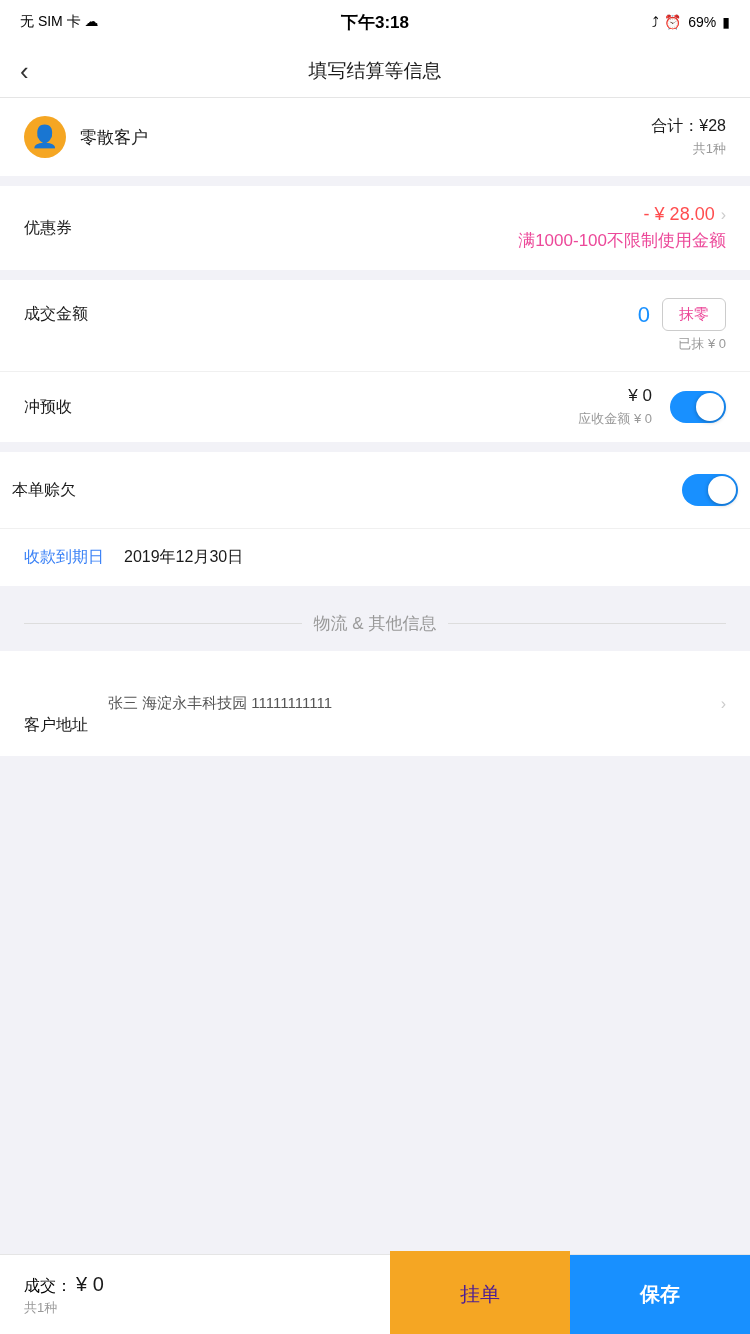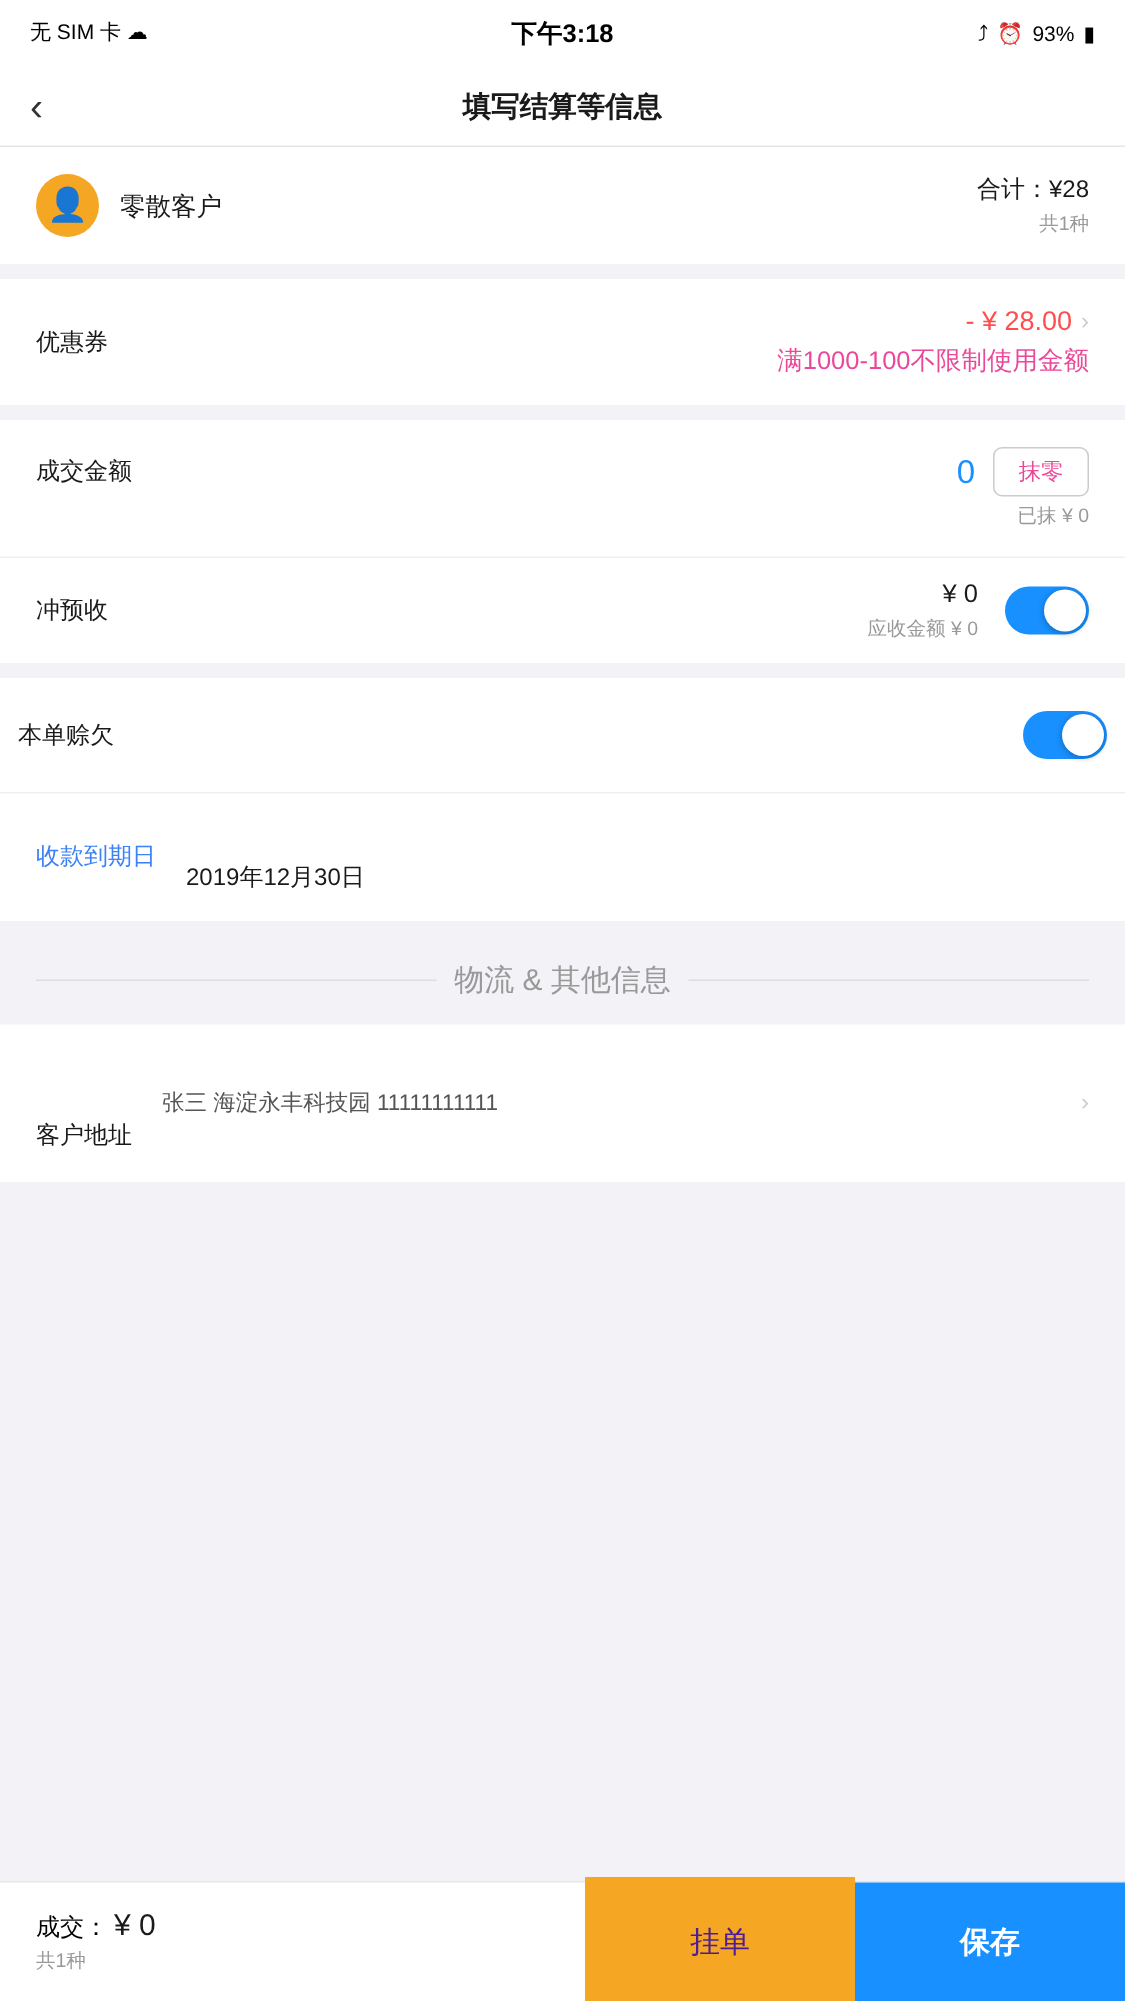--- a/index.html
+++ b/index.html
@@ -41,21 +41,21 @@
     .nav-back {
       position: absolute;
       left: 20px;
       font-size: 26px;
       color: #333;
       cursor: pointer;
       line-height: 1;
     }
     .nav-title {
       font-size: 19px;
-      font-weight: 700;
+      font-weight: 400;
       color: #1a1a1a;
     }
 
     
     .section {
       background: #fff;
       margin-bottom: 10px;
     }
 
     
@@ -160,28 +160,28 @@
 
     
     .due-row {
       display: flex;
       align-items: center;
       padding: 18px 24px;
       border-top: 1px solid #f0f0f0;
       gap: 20px;
     }
     .due-label { font-size: 16px; color: #3b82f6; }
-    .due-date { font-size: 16px; color: #1a1a1a; margin-top: 28px; }
+    .due-date { font-size: 16px; color: #1a1a1a; }
 
     
     .logistics-header {
       background: #f2f2f7;
       padding: 16px 24px;
       text-align: center;
-      font-size: 20px;
+      font-size: 17px;
       color: #999;
       display: flex;
       align-items: center;
       justify-content: center;
       gap: 12px;
     }
     .logistics-line {
       flex: 1;
       height: 1px;
       background: #ddd;
@@ -239,21 +239,21 @@
 <body>
 
 <div class="status-bar">
   <div class="status-left">
     <span>无 SIM 卡  ☁</span>
   </div>
   <div class="status-center">下午3:18</div>
   <div class="status-right">
     <span>⤴</span>
     <span>⏰</span>
-    <span>93%</span>
+    <span>69%</span>
     <span>▮</span>
   </div>
 </div>
 
 <div class="nav-bar">
   <span class="nav-back">‹</span>
   <span class="nav-title">填写结算等信息</span>
 </div>
 
 <div class="section">

